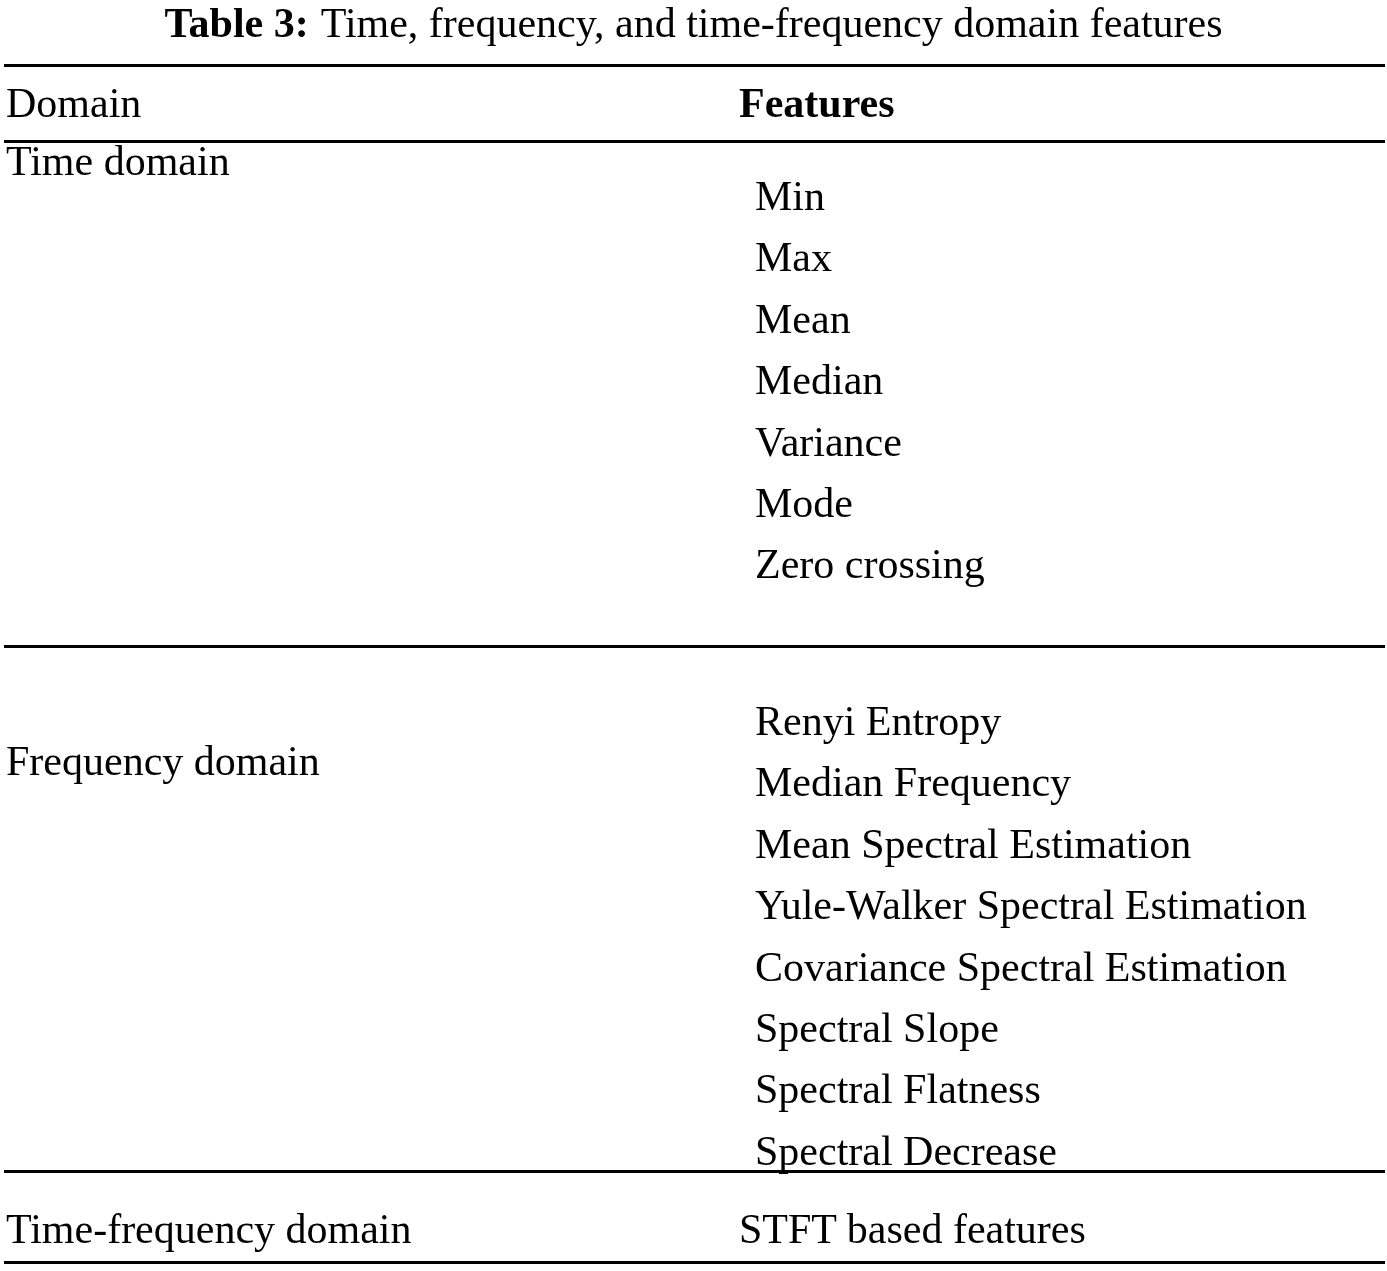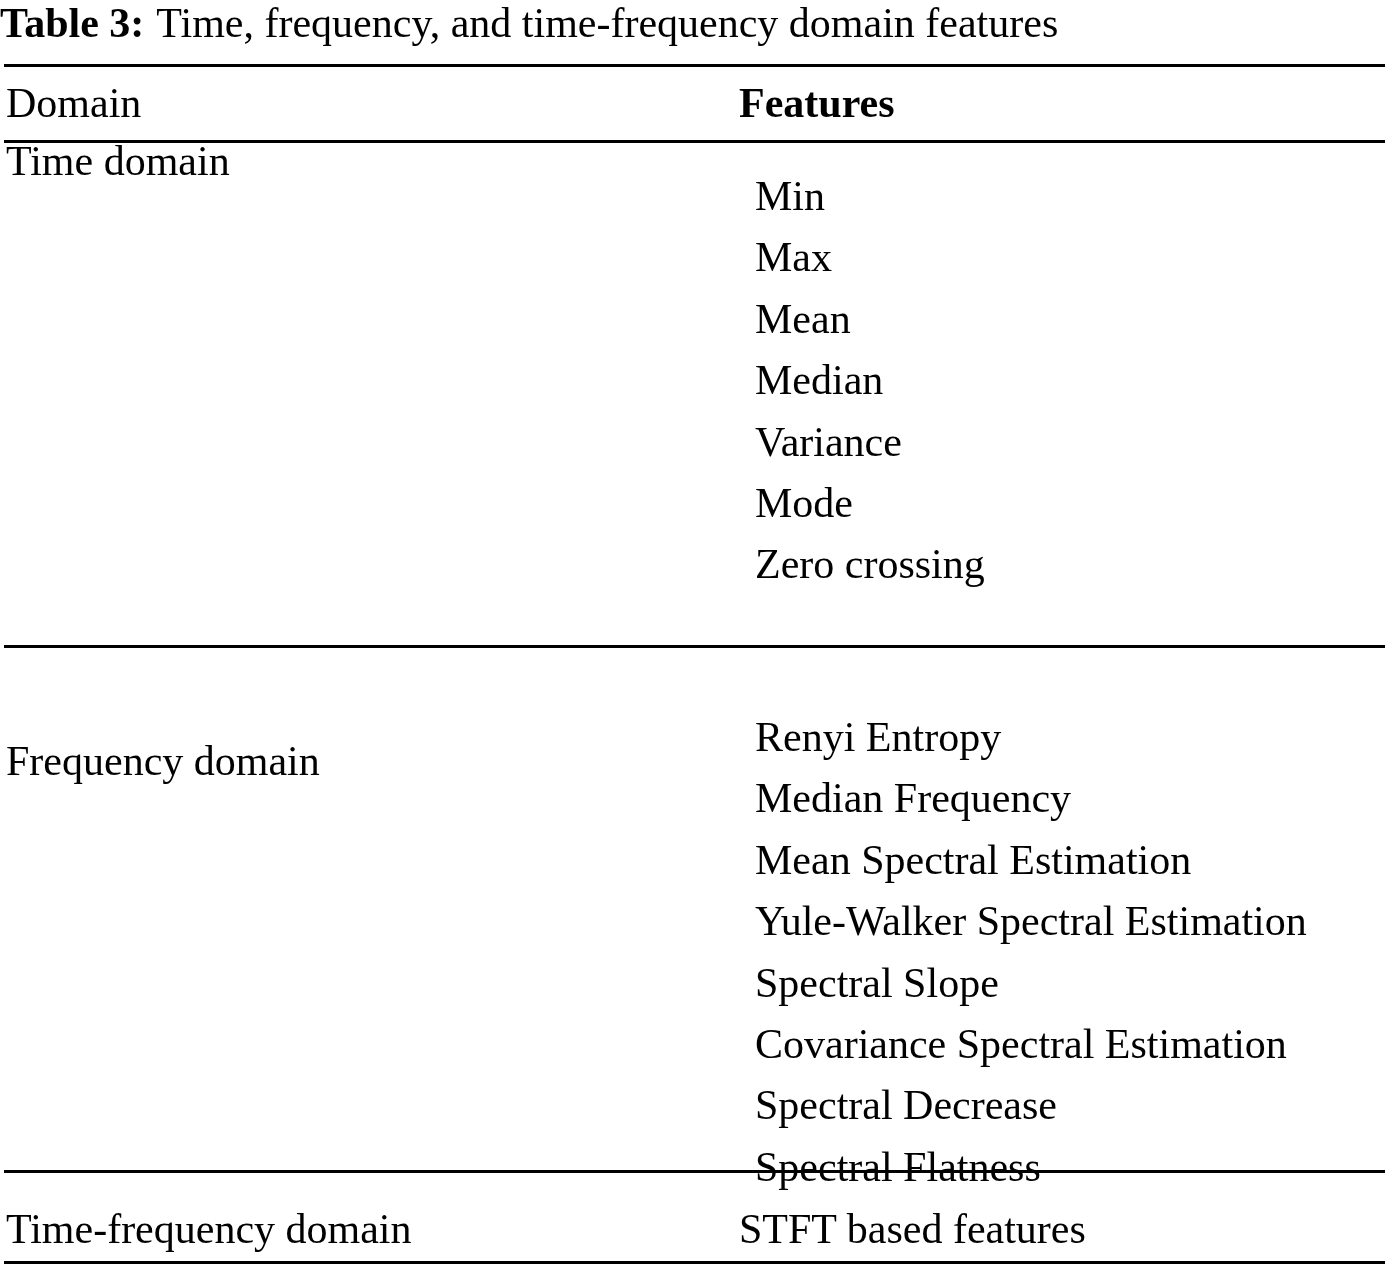--- a/index.html
+++ b/index.html
@@ -13,20 +13,21 @@
     position: relative;
     overflow: hidden;
     font-family: "Liberation Serif", "DejaVu Serif", serif;
     color: #000000;
   }
   .caption {
     position: absolute;
     top: 0;
     left: 0;
     width: 1387px;
+    text-align: center;
     font-size: 42px;
     line-height: 46px;
     white-space: nowrap;
   }
   .caption .cap-label {
     font-weight: bold;
     margin-right: 12px;
   }
   .rule {
     position: absolute;
@@ -78,29 +79,29 @@
   <li>Mean</li>
   <li>Median</li>
   <li>Variance</li>
   <li>Mode</li>
   <li>Zero crossing</li>
 </ul>
 
 <div class="rule" style="top:645px;"></div>
 
 <div class="cell col-domain" style="top:731px;text-align:center;">Frequency domain</div>
-<ul class="feature-list" style="top:691px;">
+<ul class="feature-list" style="top:675px;">
   <li>Renyi Entropy</li>
   <li>Median Frequency</li>
   <li>Mean Spectral Estimation</li>
   <li>Yule-Walker Spectral Estimation</li>
+  <li>Covariance Spectral Estimation</li>
   <li>Spectral Slope</li>
-  <li>Covariance Spectral Estimation</li>
+  <li>Spectral Flatness</li>
   <li>Spectral Decrease</li>
-  <li>Spectral Flatness</li>
 </ul>
 
 <div class="rule" style="top:1170px;"></div>
 
 <div class="cell col-domain" style="top:1199px;">Time-frequency domain</div>
 <div class="cell col-features" style="top:1199px;">STFT based features</div>
 
 <div class="rule" style="top:1261px;"></div>
 
 </body></html>

